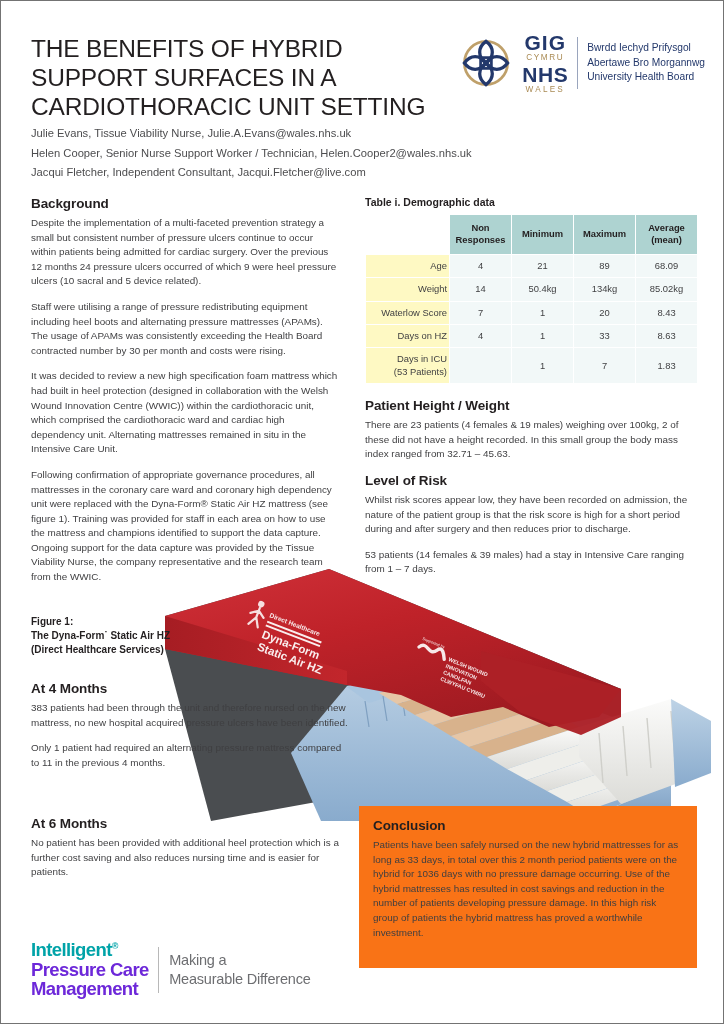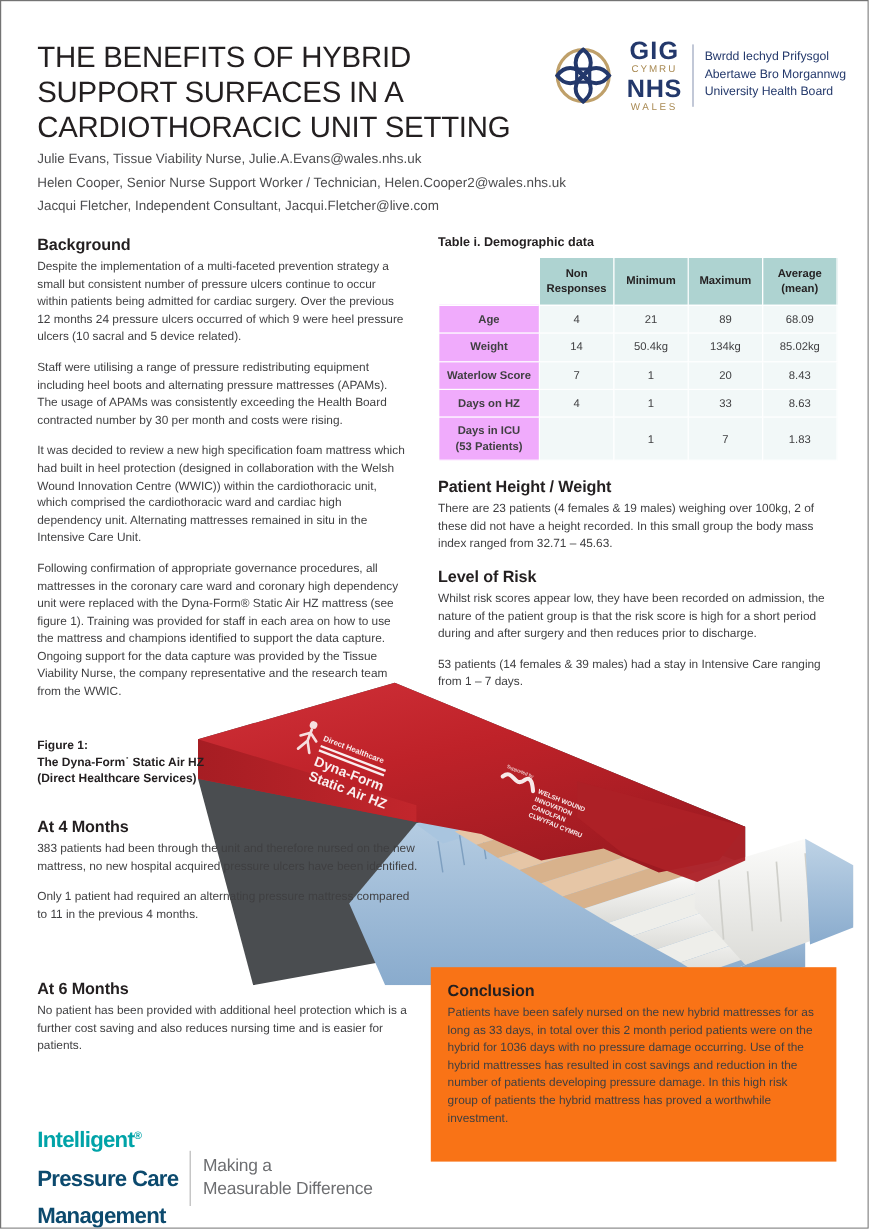--- a/index.html
+++ b/index.html
@@ -151,24 +151,24 @@
     background: #aed3d1;
     font-weight: 700;
     color: #231f20;
     padding: 7px 2px;
   }
   table.demo thead th.corner {
     background: #ffffff;
     border: none;
   }
   table.demo tbody th.rowlab {
-    background: #f0abfc;
-    font-weight: 700;
+    background: #fef9c3;
+    font-weight: 400;
     color: #3f3f41;
-    text-align: center;
+    text-align: right;
   }
   table.demo tbody td {
     background: #f2f8f8;
   }
   table.demo col.c0 { width: 84px; }
   table.demo col.c1 { width: 62px; }
   table.demo col.c2 { width: 62px; }
   table.demo col.c3 { width: 62px; }
   table.demo col.c4 { width: 62px; }
 
@@ -231,23 +231,23 @@
   .ipc-1 {
     font-size: 18.5px;
     font-weight: 700;
     color: #00a3a8;
     letter-spacing: -0.6px;
   }
   .ipc-sup { font-size: 9px; vertical-align: super; }
   .ipc-2, .ipc-3 {
     font-size: 18.5px;
     font-weight: 700;
-    color: #0c4a6e;
+    color: #6d28d9;
     letter-spacing: -0.6px;
-    margin-top: 13px;
+    margin-top: 1px;
   }
   .ipc-rule {
     width: 1.5px;
     height: 46px;
     background: #b8b8b8;
     margin: 0 10px 0 9px;
   }
   .ipc-tag {
     font-size: 14.5px;
     line-height: 19px;

